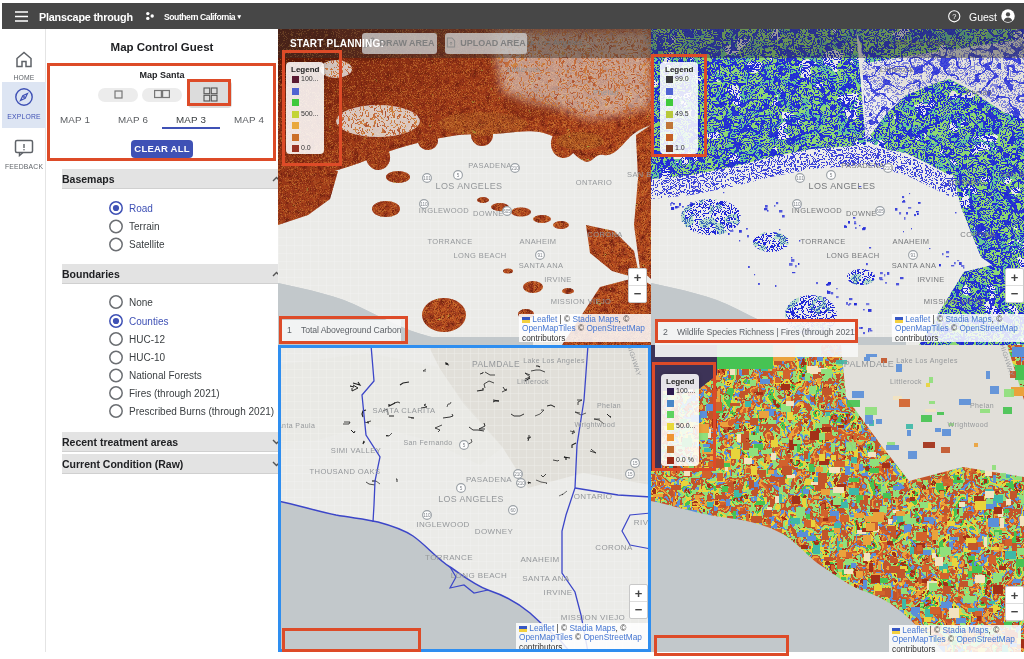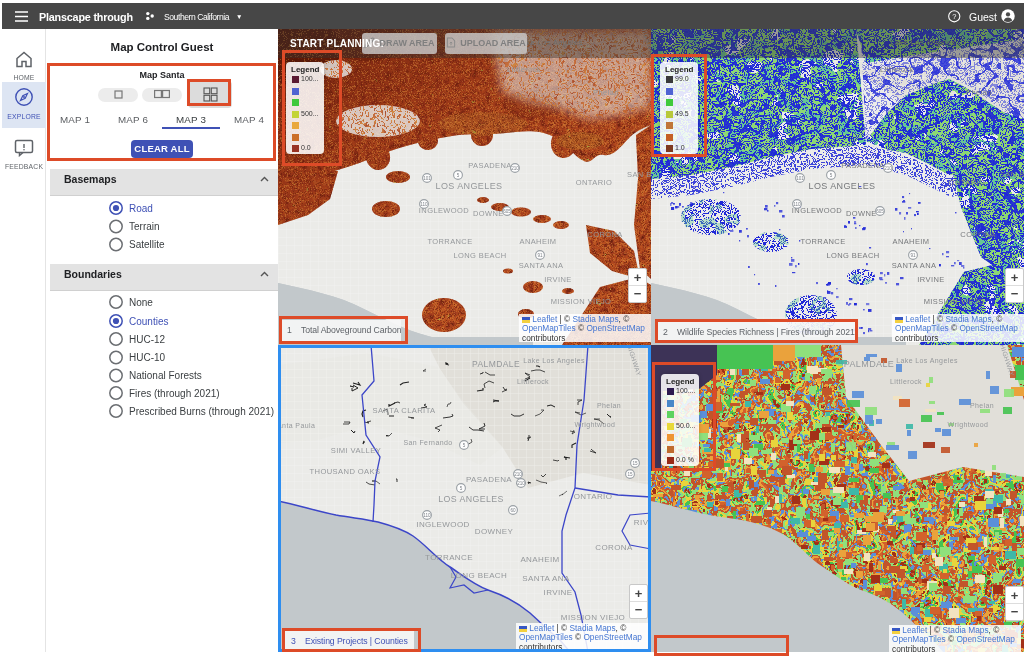--- a/index.html
+++ b/index.html
@@ -1,38 +1,38 @@
 <!DOCTYPE html>
 <html><head><meta charset="utf-8"><style>
 *{margin:0;padding:0;box-sizing:border-box}
 body{width:1024px;height:659px;background:#fff;font-family:"Liberation Sans",sans-serif;position:relative;overflow:hidden}
 .topbar{position:absolute;left:2px;top:3px;right:0;height:26px;background:#474747}
 .burger{position:absolute;left:13px;top:8px}
 .title{position:absolute;left:37px;top:8px;color:#fff;font-size:10.8px;font-weight:bold;letter-spacing:-0.2px}
 .logo{position:absolute;left:144px;top:8px}
-.region{position:absolute;left:162px;top:9px;color:#fff;font-size:8.6px;font-weight:normal;letter-spacing:-0.45px}
+.region{position:absolute;left:162px;top:9px;color:#fff;font-size:8.6px;font-weight:bold;letter-spacing:-0.45px}
 .caret{position:absolute;left:234px;top:10px;color:#fff;font-size:6.5px}
 .help{position:absolute;left:946px;top:7px}
 .guest{position:absolute;left:967px;top:8px;color:#fff;font-size:10.5px}
 .person{position:absolute;left:999px;top:6px}
 .rail{position:absolute;left:2px;top:29px;width:44px;height:623px;background:#fff;border-right:1px solid #e4e4e4}
 .railitem{position:absolute;left:0;width:44px;text-align:center}
 .railitem.sel{background:#dde5f3}
 .railitem svg{margin-top:5px}
 .raillbl{font-size:6.8px;color:#5f6368;margin-top:2px;letter-spacing:0.2px}
 .panel{position:absolute;left:46px;top:29px;width:232px;height:623px;background:#fff}
 .ptitle{position:absolute;top:12px;width:100%;text-align:center;font-weight:bold;font-size:11.5px;color:#202124}
 .mapviews{position:absolute;top:41px;width:100%;text-align:center;font-weight:bold;font-size:9px;color:#202124}
 .toggle{position:absolute;top:59px;width:40px;height:14px;background:#ececec;border-radius:7px;text-align:center;line-height:10px}
 .toggle svg{vertical-align:middle;margin-top:1px}
 .toggle.tsel{background:#dcdcdc;height:27px;width:44px;top:52px;border-radius:4px;line-height:24px}
 .tab{position:absolute;top:85px;width:58px;text-align:center;font-size:9.8px;color:#5a5d61;letter-spacing:0.2px}
 .tabline{position:absolute;top:98px;left:116px;width:58px;height:2px;background:#3f51b5}
 .clearall{position:absolute;top:111px;left:85px;width:62px;height:18px;background:#3f51b5;border-radius:4px;color:#fff;font-weight:bold;font-size:9.5px;text-align:center;line-height:18px;letter-spacing:0.2px}
-.phead{position:absolute;left:4px;width:231px;height:27px;background:#e3e3e3;font-size:10.5px;font-weight:bold;color:#202124;line-height:20px;padding-left:14px;border-bottom:1px solid #d0d0d0}
+.phead{position:absolute;left:16px;width:231px;height:20px;background:#e3e3e3;font-size:10.5px;font-weight:bold;color:#202124;line-height:20px;border-bottom:1px solid #d0d0d0}
 .phead .ar{position:absolute;right:12px;top:7px;line-height:0}
 .redbox{position:absolute;border:3px solid #dd4b28;z-index:50}
 .maps{position:absolute;left:278px;top:29px;width:746px;height:623px;background:#e8e9e5}
 .mapsvg{position:absolute}
 </style></head><body>
 
 <div class="topbar">
   <svg class="burger" width="13" height="11" viewBox="0 0 13 11">
       <path d="M0 1h13M0 5.5h13M0 10h13" stroke="#fff" stroke-width="1.6"></path>
     </svg>
@@ -101,20 +101,26 @@
   <div class="tab" style="left:58px">MAP 6</div>
   <div class="tab" style="left:116px;color:#3c4043">MAP 3</div>
   <div class="tab" style="left:174px">MAP 4</div>
   <div class="tabline"></div>
   <div class="clearall">CLEAR ALL</div>
   <div class="phead" style="top:140px">Basemaps<span class="ar"><svg width="9" height="6" viewBox="0 0 9 6">
           <path d="M1 5 L4.5 1.5 L8 5" fill="none" stroke="#555" stroke-width="1.4"></path>
         </svg></span></div>
   <div class="phead" style="top:235px">Boundaries<span class="ar"><svg width="9" height="6" viewBox="0 0 9 6">
           <path d="M1 5 L4.5 1.5 L8 5" fill="none" stroke="#555" stroke-width="1.4"></path>
+        </svg></span></div>
+  <div class="phead" style="top:403px">Recent treatment areas<span class="ar"><svg width="9" height="6" viewBox="0 0 9 6">
+          <path d="M1 1 L4.5 4.5 L8 1" fill="none" stroke="#555" stroke-width="1.4"></path>
+        </svg></span></div>
+  <div class="phead" style="top:425px">Current Condition (Raw)<span class="ar"><svg width="9" height="6" viewBox="0 0 9 6">
+          <path d="M1 1 L4.5 4.5 L8 1" fill="none" stroke="#555" stroke-width="1.4"></path>
         </svg></span></div>
   <svg width="232" height="623" style="position:absolute;left:0;top:0" font-family="Liberation Sans">
       <circle cx="70" cy="179" r="6.2" fill="none" stroke="#3f51b5" stroke-width="1.5"></circle>
       <circle cx="70" cy="179" r="3.1" fill="#3f51b5"></circle>
       <text x="83" y="182.5" font-size="10" fill="#3f51b5">Road</text>
       <circle cx="70" cy="197.5" r="6.2" fill="none" stroke="#6b6e72" stroke-width="1.5"></circle>
       <text x="83" y="201.0" font-size="10" fill="#3c4043">Terrain</text>
       <circle cx="70" cy="215.5" r="6.2" fill="none" stroke="#6b6e72" stroke-width="1.5"></circle>
       <text x="83" y="219.0" font-size="10" fill="#3c4043">Satellite</text>
       <circle cx="70" cy="273" r="6.2" fill="none" stroke="#6b6e72" stroke-width="1.5"></circle>
@@ -1486,22 +1492,21 @@
     </div>
     <div style="position:absolute;left:241px;top:285px;width:132px;height:28px;background:rgba(255,255,255,0.85);font-size:8.3px;line-height:9.4px;color:#333;padding:1px 2px 0 3px;z-index:15">
 <span style="display:inline-block;width:8px;height:6px;background:linear-gradient(#3757c4 50%,#f3d03e 50%);vertical-align:middle"></span> <span style="color:#4576d2">Leaflet</span> | © <span style="color:#4576d2">Stadia Maps</span>, © <span style="color:#4576d2">OpenMapTiles</span> © <span style="color:#4576d2">OpenStreetMap</span> contributors</div>
     <div style="position:absolute;left:614px;top:285px;width:132px;height:28px;background:rgba(255,255,255,0.85);font-size:8.3px;line-height:9.4px;color:#333;padding:1px 2px 0 3px;z-index:15">
 <span style="display:inline-block;width:8px;height:6px;background:linear-gradient(#3757c4 50%,#f3d03e 50%);vertical-align:middle"></span> <span style="color:#4576d2">Leaflet</span> | © <span style="color:#4576d2">Stadia Maps</span>, © <span style="color:#4576d2">OpenMapTiles</span> © <span style="color:#4576d2">OpenStreetMap</span> contributors</div>
     <div style="position:absolute;left:238px;top:594px;width:132px;height:28px;background:rgba(255,255,255,0.85);font-size:8.3px;line-height:9.4px;color:#333;padding:1px 2px 0 3px;z-index:15">
 <span style="display:inline-block;width:8px;height:6px;background:linear-gradient(#3757c4 50%,#f3d03e 50%);vertical-align:middle"></span> <span style="color:#4576d2">Leaflet</span> | © <span style="color:#4576d2">Stadia Maps</span>, © <span style="color:#4576d2">OpenMapTiles</span> © <span style="color:#4576d2">OpenStreetMap</span> contributors</div>
     <div style="position:absolute;left:611px;top:596px;width:132px;height:33px;background:rgba(255,255,255,0.85);font-size:8.3px;line-height:9.4px;color:#333;padding:1px 2px 0 3px;z-index:15">
 <span style="display:inline-block;width:8px;height:6px;background:linear-gradient(#3757c4 50%,#f3d03e 50%);vertical-align:middle"></span> <span style="color:#4576d2">Leaflet</span> | © <span style="color:#4576d2">Stadia Maps</span>, © <span style="color:#4576d2">OpenMapTiles</span> © <span style="color:#4576d2">OpenStreetMap</span> contributors</div>
     <div style="position:absolute;left:1px;top:291px;width:122px;height:21px;background:rgba(246,246,246,0.92);font-size:8.7px;letter-spacing:-0.1px;color:#5f6368;line-height:21px;white-space:nowrap;padding:0 0 0 8px;overflow:hidden;z-index:15">1&nbsp;&nbsp;&nbsp;&nbsp;Total Aboveground Carbon</div>
-    <div style="position:absolute;left:377px;top:293px;width:203px;height:21px;background:rgba(246,246,246,0.92);font-size:8.7px;letter-spacing:-0.1px;color:#5f6368;line-height:21px;white-space:nowrap;padding:0 0 0 8px;overflow:hidden;z-index:15">2&nbsp;&nbsp;&nbsp;&nbsp;Wildlife Species Richness | Fires (through 2021)</div>
-    <div style="position:absolute;left:5px;top:602px;width:131px;height:21px;background:rgba(246,246,246,0.92);font-size:8.7px;letter-spacing:-0.1px;color:#3f51b5;line-height:21px;white-space:nowrap;padding:0 0 0 8px;overflow:hidden;z-index:15">3&nbsp;&nbsp;&nbsp;&nbsp;Existing Projects | Counties</div>
+    <div style="position:absolute;left:377px;top:293px;width:203px;height:35px;background:rgba(246,246,246,0.92);font-size:8.7px;letter-spacing:-0.1px;color:#5f6368;line-height:21px;white-space:nowrap;padding:0 0 0 8px;overflow:hidden;z-index:15">2&nbsp;&nbsp;&nbsp;&nbsp;Wildlife Species Richness | Fires (through 2021)</div>
     <div style="position:absolute;left:0;top:0;width:746px;height:29px;background:rgba(50,50,48,0.42);z-index:10"></div>
 <div style="position:absolute;left:12px;top:9px;font-size:10px;font-weight:bold;color:#fff;letter-spacing:0.2px;z-index:12">START PLANNING:</div>
 <div style="position:absolute;left:84px;top:4px;width:75px;height:21px;background:rgba(205,205,205,0.8);border-radius:3px;z-index:11;text-align:center;font-size:9px;font-weight:bold;color:#7f7f7f;line-height:21px"><svg width="11" height="11" viewBox="0 0 12 12" style="vertical-align:-2px;margin-right:4px">
         <path d="M1 11 L2 8 L8.5 1.5 A1.2 1.2 0 0 1 10.5 3.5 L4 10 Z M7.5 2.5 l2 2" fill="none" stroke="#8a8a8a" stroke-width="1.2"></path>
       </svg>DRAW AREA</div>
 <div style="position:absolute;left:167px;top:4px;width:82px;height:21px;background:rgba(205,205,205,0.8);border-radius:3px;z-index:11;text-align:center;font-size:9px;font-weight:bold;color:#7f7f7f;line-height:21px"><svg width="10" height="11" viewBox="0 0 10 12" style="vertical-align:-2px;margin-right:4px">
         <path d="M1 1h5l3 3v7H1z" fill="none" stroke="#8a8a8a" stroke-width="1.1"></path>
         <path d="M5 9V5.5M3.6 6.8 5 5.4l1.4 1.4" fill="none" stroke="#8a8a8a" stroke-width="1"></path>
       </svg>UPLOAD AREA</div>
 </div>

